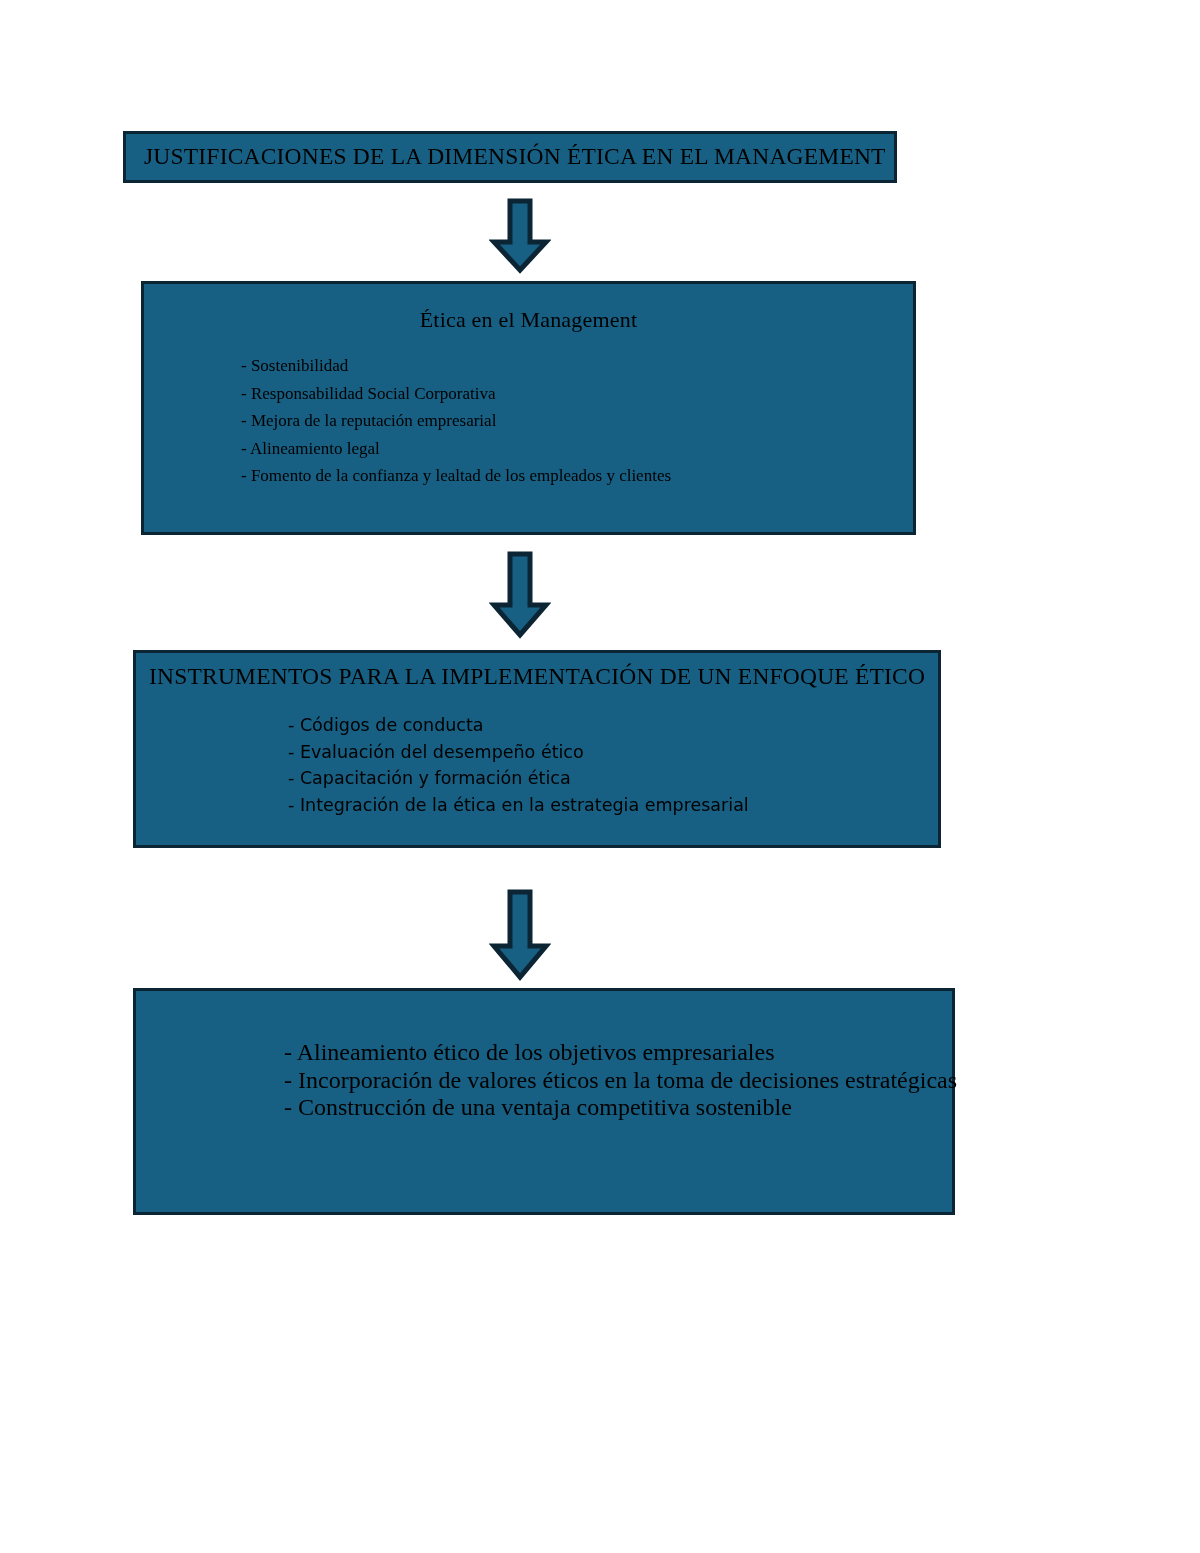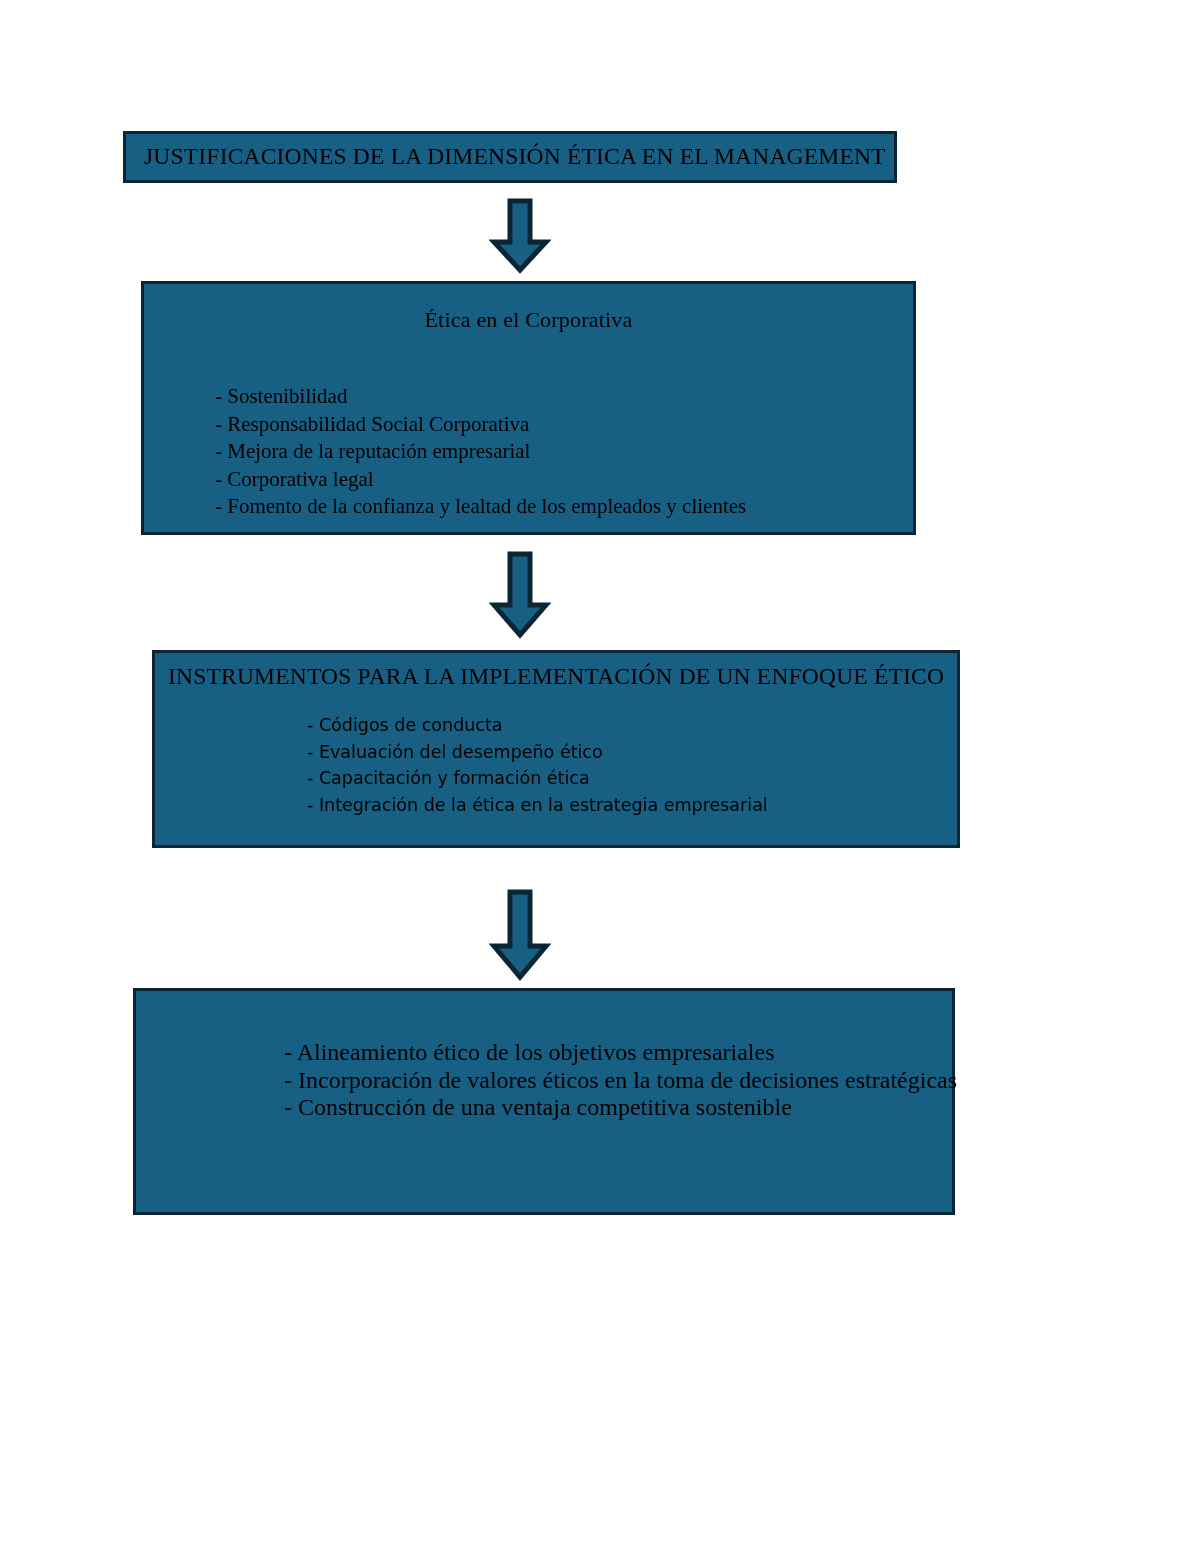--- a/index.html
+++ b/index.html
@@ -71,33 +71,32 @@
     width: 775px;
     height: 254px;
   }
   #box-etica-management .node-title {
     display: block;
     text-align: center;
     font-size: 22px;
     margin-top: 23px;
   }
   #box-etica-management .node-list {
-    margin-top: 50px;
-    padding-left: 71px;
-    font-size: 21px;
+    margin-top: 19px;
+    padding-left: 97px;
+    font-size: 17px;
     line-height: 27.5px;
   }
 
   
   #box-instrumentos {
     left: 133px;
     top: 650px;
     width: 808px;
     height: 198px;
-    margin-left: 19px;
   }
   #box-instrumentos .node-title {
     display: block;
     text-align: left;
     font-size: 23.5px;
     margin-top: 10px;
     margin-left: 13px;
   }
   #box-instrumentos .node-list {
     font-family: "DejaVu Sans", sans-serif;
@@ -144,26 +143,26 @@
     <span class="node-title">JUSTIFICACIONES DE LA DIMENSIÓN ÉTICA EN EL MANAGEMENT</span>
   </div>
 
   <div class="arrow" id="arrow-1">
     <svg viewBox="0 0 62 76" width="62" height="76" xmlns="http://www.w3.org/2000/svg">
       <polygon points="21,3 41,3 41,44 57,44 31,72 5,44 21,44" fill="#176084" stroke="#0c2534" stroke-width="5" stroke-linejoin="miter"></polygon>
     </svg>
   </div>
 
   <div class="node" id="box-etica-management">
-    <span class="node-title">Ética en el Corporativa</span>
+    <span class="node-title">Ética en el Management</span>
     <ul class="node-list">
       <li>- Sostenibilidad</li>
       <li>- Responsabilidad Social Corporativa</li>
       <li>- Mejora de la reputación empresarial</li>
-      <li>- Corporativa legal</li>
+      <li>- Alineamiento legal</li>
       <li>- Fomento de la confianza y lealtad de los empleados y clientes</li>
     </ul>
   </div>
 
   <div class="arrow" id="arrow-2">
     <svg viewBox="0 0 62 88" width="62" height="88" xmlns="http://www.w3.org/2000/svg">
       <polygon points="21,3 41,3 41,54 57,54 31,84 5,54 21,54" fill="#176084" stroke="#0c2534" stroke-width="5" stroke-linejoin="miter"></polygon>
     </svg>
   </div>
 

